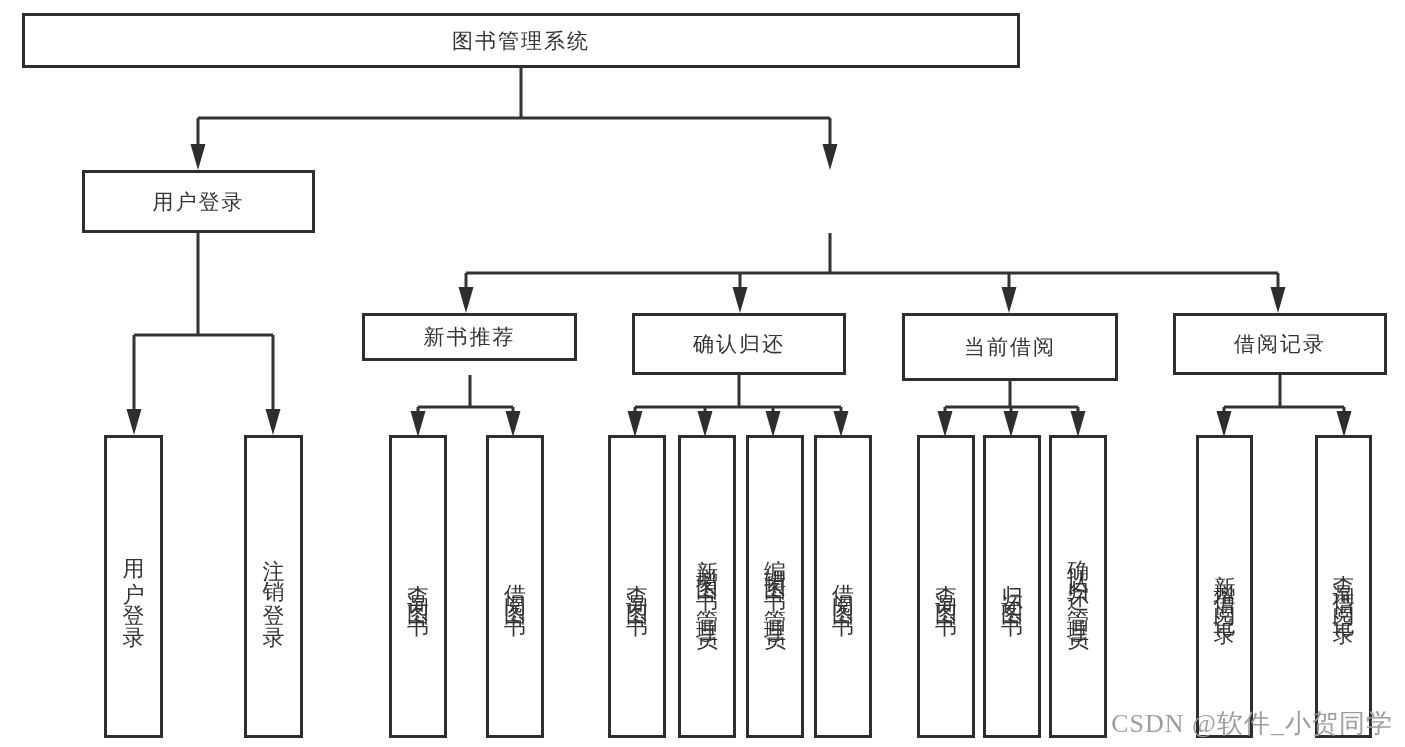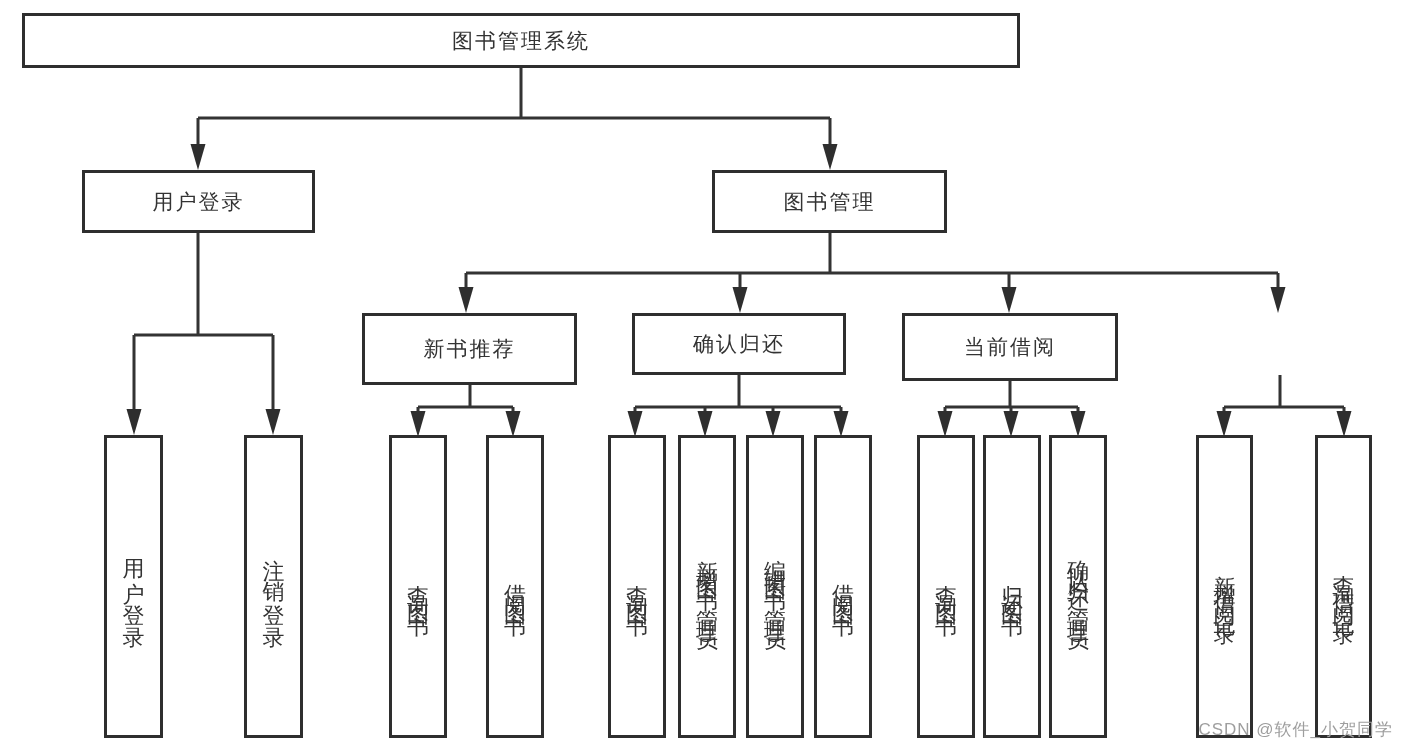--- a/index.html
+++ b/index.html
@@ -41,24 +41,25 @@
     letter-spacing: 10px;
     color: #333333;
     white-space: nowrap;
   }
   .node .vlbl.sp-xl { letter-spacing: 23px; }
   #watermark {
     position: absolute;
     right: 12px;
     bottom: 6px;
     z-index: 3;
-    font-size: 17px;
+    font-size: 26px;
     color: #9e9e9e;
     letter-spacing: 1px;
     white-space: nowrap;
+    font-family: Liberation Serif, serif;
   }
 </style>
 </head>
 <body>
 
 <div id="canvas">
 
   <svg id="connectors" viewBox="0 0 1405 747" xmlns="http://www.w3.org/2000/svg">
     <path fill="none" stroke="#333333" stroke-width="3" d="
       M521 68 V118 M198 118 H830 M198 118 V148 M830 118 V148
@@ -91,32 +92,32 @@
     </g>
   </svg>
 
   <div class="node" style="left:22px; top:13px; width:998px; height:55px">
     <span class="lbl">图书管理系统</span>
   </div>
 
   <div class="node" style="left:82px; top:170px; width:233px; height:63px">
     <span class="lbl">用户登录</span>
   </div>
-  <div class="node" style="left:712px; top:170px; width:235px; height:63px">
-    <span class="lbl">图书管理</span>
-  </div>
 
-  <div class="node" style="left:362px; top:313px; width:215px; height:72px">
+  <div class="node" style="left:362px; top:313px; width:215px; height:48px">
     <span class="lbl">新书推荐</span>
   </div>
   <div class="node" style="left:632px; top:313px; width:214px; height:62px">
     <span class="lbl">确认归还</span>
   </div>
   <div class="node" style="left:902px; top:313px; width:216px; height:68px">
     <span class="lbl">当前借阅</span>
+  </div>
+  <div class="node" style="left:1173px; top:313px; width:214px; height:62px">
+    <span class="lbl">借阅记录</span>
   </div>
 
   <div class="node" style="left:104px; top:435px; width:59px; height:303px">
     <span class="vlbl sp-xl">用户登录</span>
   </div>
   <div class="node" style="left:244px; top:435px; width:59px; height:303px">
     <span class="vlbl sp-xl">注销登录</span>
   </div>
 
   <div class="node" style="left:389px; top:435px; width:58px; height:303px">

